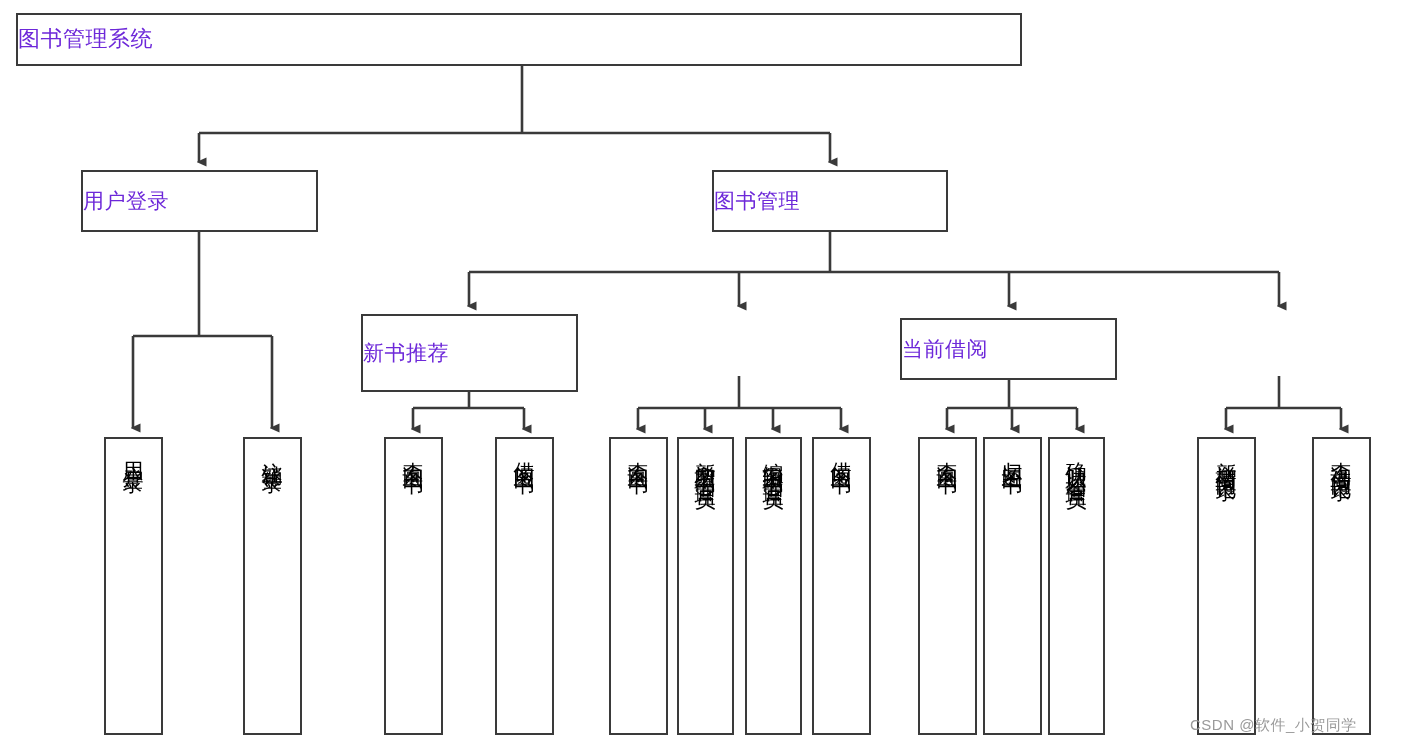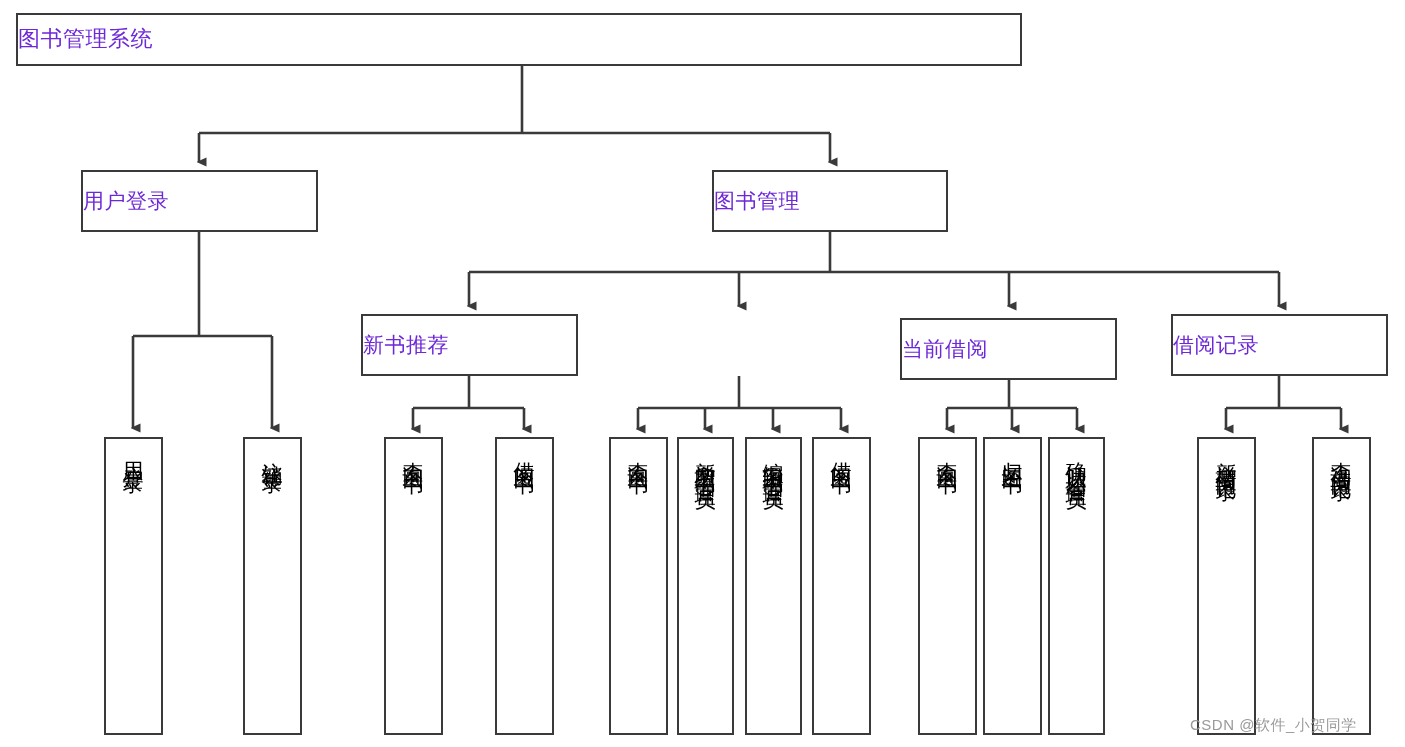--- a/index.html
+++ b/index.html
@@ -110,28 +110,25 @@
     <span class="lbl">图书管理系统</span>
   </div>
 
   <div class="node" style="left:81px;top:170px;width:237px;height:62px;">
     <span class="lbl">用户登录</span>
   </div>
   <div class="node" style="left:712px;top:170px;width:236px;height:62px;">
     <span class="lbl">图书管理</span>
   </div>
 
-  <div class="node" style="left:361px;top:314px;width:217px;height:62px;">
+  <div class="node" style="left:361px;top:314px;width:217px;height:78px;">
     <span class="lbl">新书推荐</span>
   </div>
   <div class="node" style="left:900px;top:318px;width:217px;height:62px;">
     <span class="lbl">当前借阅</span>
-  </div>
-  <div class="node" style="left:1171px;top:314px;width:217px;height:62px;">
-    <span class="lbl">借阅记录</span>
   </div>
 
   <div class="leaf" style="left:104px;top:437px;width:59px;height:298px;">
     <span class="lbl">用户登录</span>
   </div>
   <div class="leaf" style="left:243px;top:437px;width:59px;height:298px;">
     <span class="lbl">注销登录</span>
   </div>
 
   <div class="leaf" style="left:384px;top:437px;width:59px;height:298px;">

